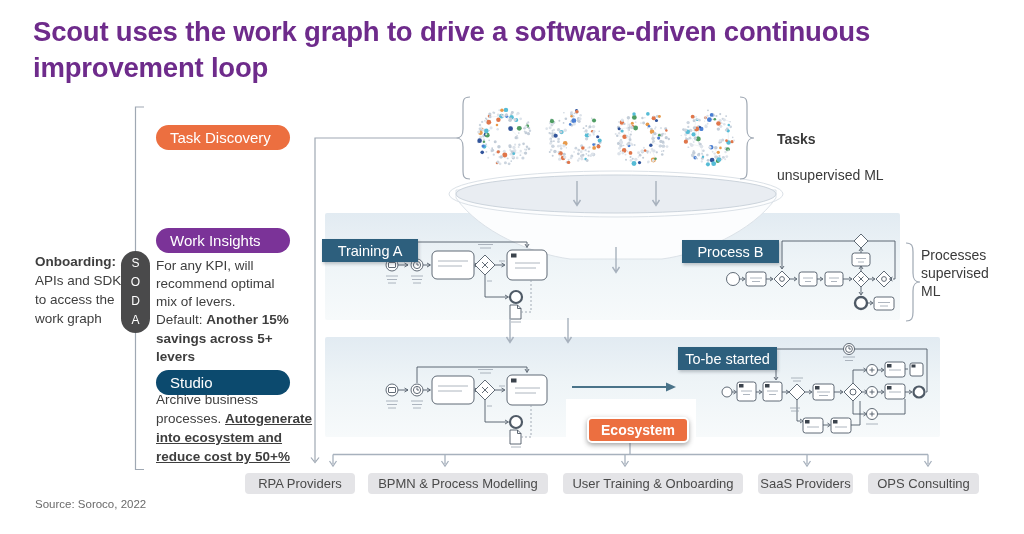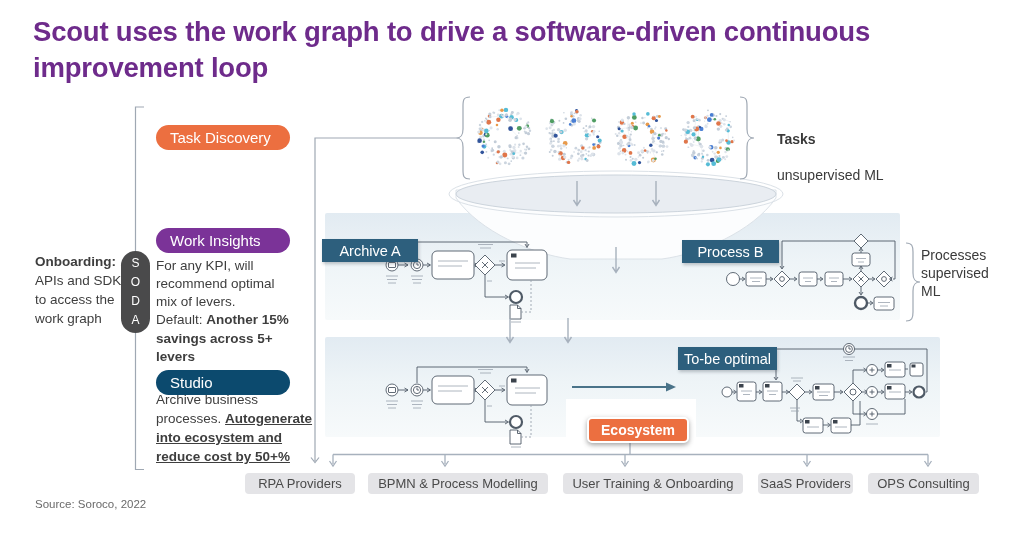--- a/index.html
+++ b/index.html
@@ -844,23 +844,23 @@
 reduce cost by 50+%</span></div>
 
   <div class="abs sidecap cap-tasks">
     <div class="t1">Tasks</div>
     <div>unsupervised ML</div>
   </div>
   <div class="abs sidecap cap-proc">Processes
 supervised
 ML</div>
 
-  <div class="abs proclbl lbl-pa">Archive A</div>
+  <div class="abs proclbl lbl-pa">Training A</div>
   <div class="abs proclbl lbl-pb">Process B</div>
-  <div class="abs proclbl lbl-tobe">To-be optimal</div>
+  <div class="abs proclbl lbl-tobe">To-be started</div>
 
   <div class="abs eco">Ecosystem</div>
 
   <div id="eco-row">
       <div class="eco-box" style="left: 245px; width: 110px;">RPA Providers</div>
       <div class="eco-box" style="left: 368px; width: 180px;">BPMN &amp; Process Modelling</div>
       <div class="eco-box" style="left: 563px; width: 180px;">User Training &amp; Onboarding</div>
       <div class="eco-box" style="left: 758px; width: 95px;">SaaS Providers</div>
       <div class="eco-box" style="left: 868px; width: 111px;">OPS Consulting</div>
     </div>

